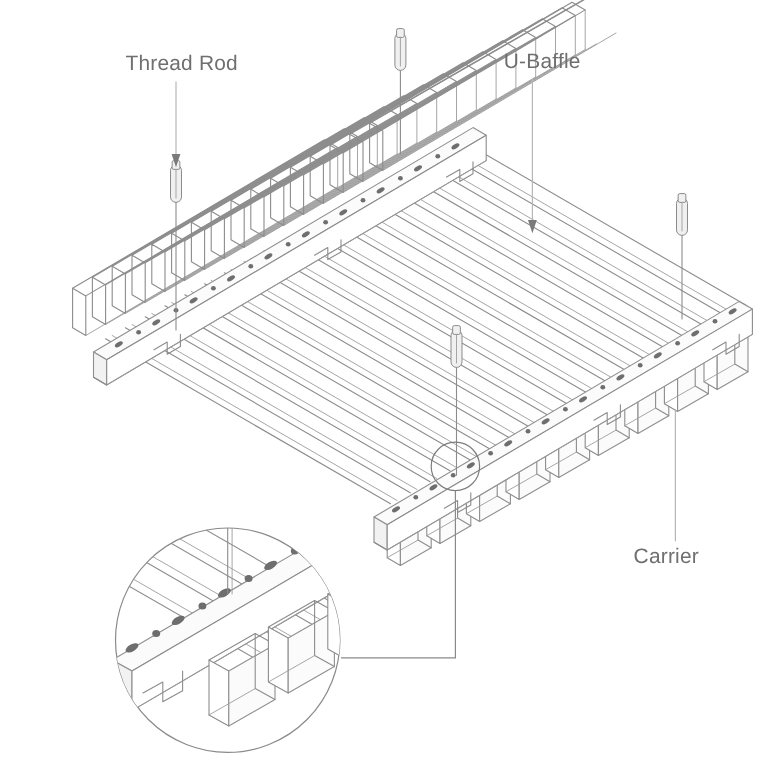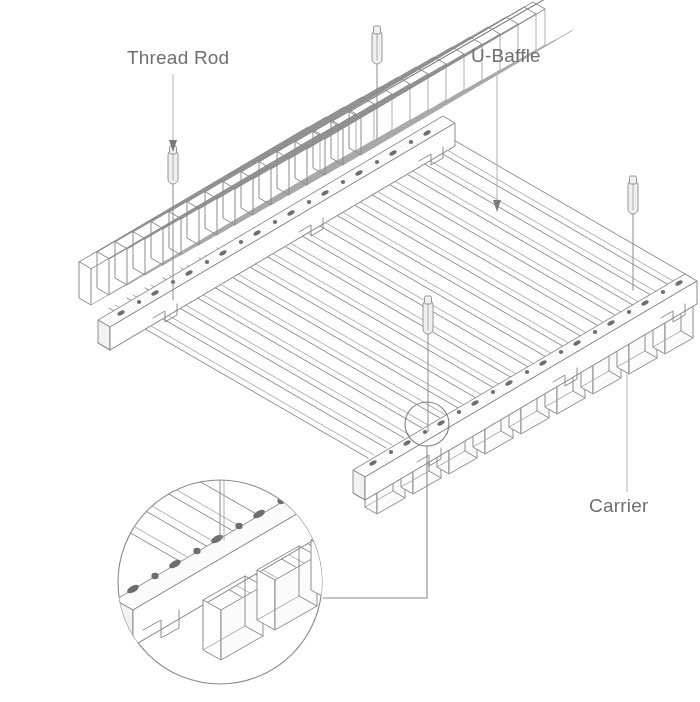--- a/index.html
+++ b/index.html
@@ -14,21 +14,20 @@
     position: relative;
     overflow: hidden;
     font-family: "Liberation Sans", sans-serif;
   }
   #diagram-root {
     position: absolute;
     left: 0;
     top: 0;
     width: 608px;
     height: 702px;
-    margin-left: 13px;
   }
   svg#scene {
     display: block;
     width: 700px;
     height: 702px;
   }
   .label-text {
     font-family: "Liberation Sans", sans-serif;
     font-size: 19px;
     fill: #6f6f6f;

